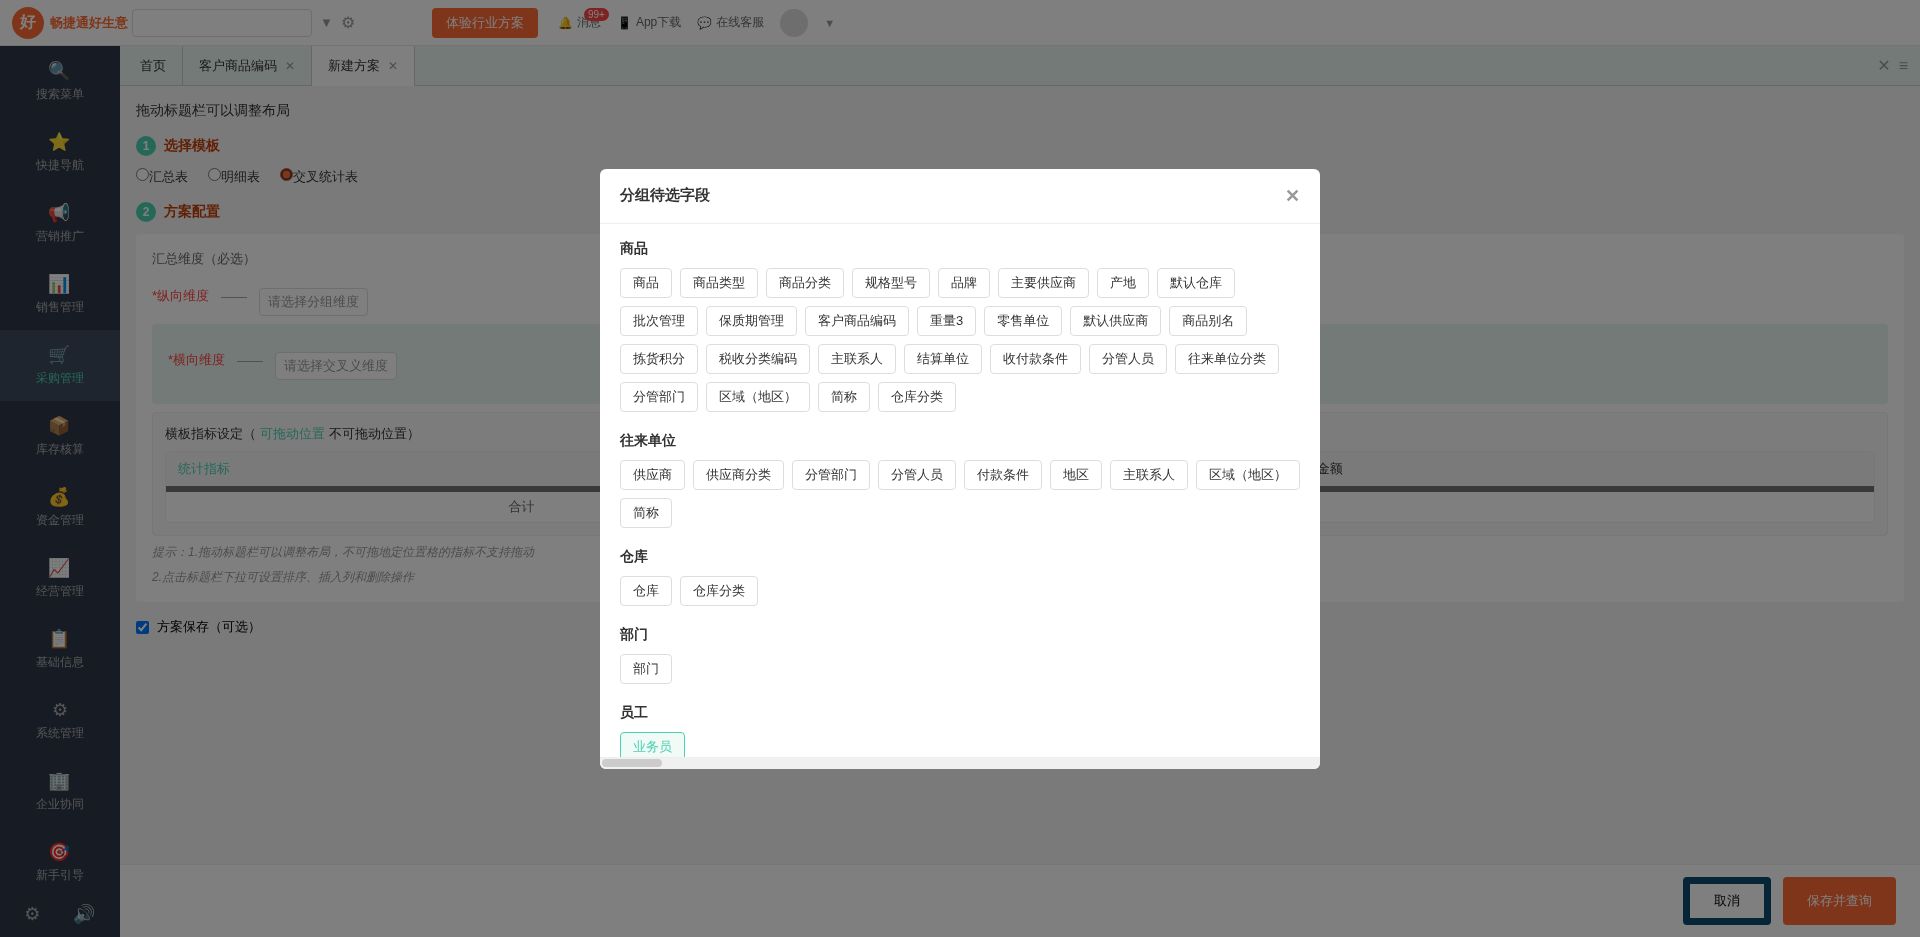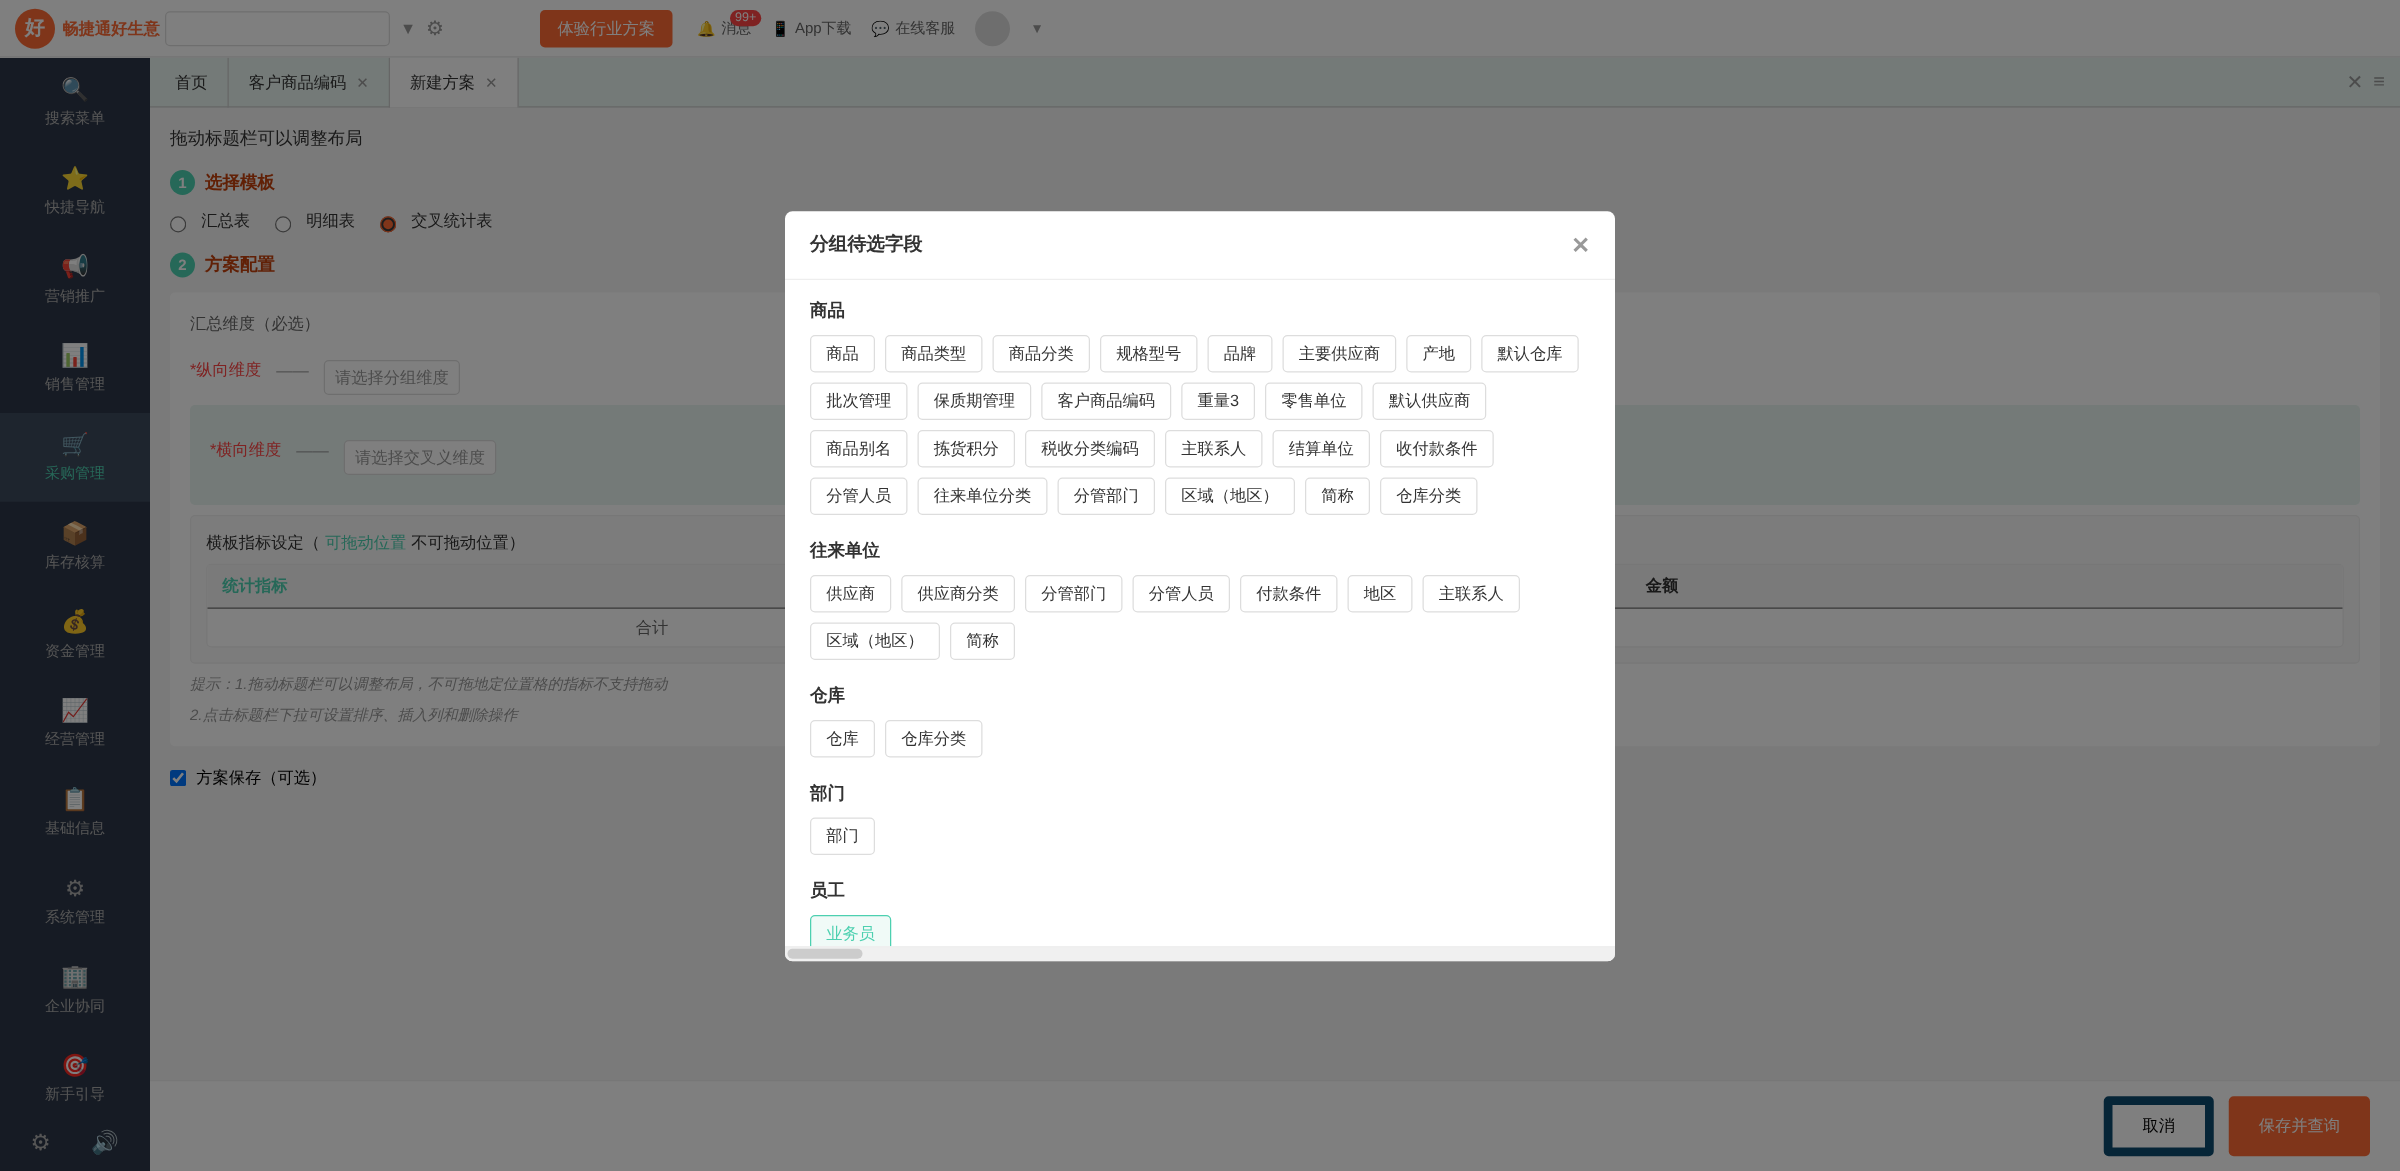--- a/index.html
+++ b/index.html
@@ -103,38 +103,38 @@
       display: flex; align-items: center; gap: 8px; margin-bottom: 12px;
     }
     .step-badge {
       width: 20px; height: 20px; background: #4dd0b0; color: white;
       border-radius: 50%; display: flex; align-items: center; justify-content: center;
       font-size: 12px; font-weight: bold;
     }
     .step-title { font-size: 14px; color: #c2410c; font-weight: bold; }
 
     .template-options { display: flex; gap: 20px; align-items: center; }
-    .radio-option { display: flex; align-items: flex-end; gap: 12px; cursor: pointer; font-size: 13px; color: #333; }
+    .radio-option { display: flex; align-items: flex-start; gap: 0; cursor: pointer; font-size: 13px; color: #333; }
     .radio-option input { accent-color: #ff6b35; }
 
     .config-card {
       background: white; border-radius: 4px; padding: 16px; margin-bottom: 12px;
     }
     .config-label { color: #666; font-size: 13px; margin-bottom: 8px; }
     .dimension-row { display: flex; align-items: center; gap: 12px; margin-bottom: 8px; }
     .dimension-label { color: #333; font-size: 13px; }
     .dimension-arrow { color: #999; }
     .dimension-select {
       border: 1px solid #ddd; padding: 4px 8px; border-radius: 4px;
       color: #999; font-size: 13px; background: white; cursor: pointer; margin-top: 12px;
     }
 
     .indicator-section { background: #f9f9f9; border: 1px solid #eee; border-radius: 4px; padding: 12px; }
     .indicator-table { background: white; border: 1px solid #eee; border-radius: 4px; }
-    .indicator-thead { display: flex; background: #f5f5f5; border-bottom: 1px solid #737373; font-weight: bold; }
+    .indicator-thead { display: flex; background: #f5f5f5; border-bottom: 6px solid #737373; }
     .indicator-th { padding: 8px 12px; font-size: 13px; color: #333; }
     .indicator-th.has-dropdown { display: flex; align-items: center; gap: 4px; }
     .indicator-td { padding: 6px 12px; font-size: 13px; color: #666; flex: 1; }
 
     .hint-text { color: #999; font-size: 12px; margin-top: 8px; font-style: italic; }
 
     .save-option { display: flex; align-items: center; gap: 8px; margin: 16px 0 8px; }
     .scheme-input { border: 1px solid #ddd; padding: 4px 8px; border-radius: 4px; font-size: 13px; width: 160px; }
 
     .footer-btns {
@@ -146,21 +146,21 @@
     .btn-save-query { padding: 8px 24px; background: #ff6b35; color: white; border: none; border-radius: 4px; cursor: pointer; font-size: 13px; }
 
     
     .modal-overlay {
       position: fixed; top: 0; left: 0; right: 0; bottom: 0;
       background: rgba(0,0,0,0.5); z-index: 1000;
       display: flex; align-items: center; justify-content: center;
     }
     .modal {
       background: white; border-radius: 6px;
-      width: 664px; max-height: 600px;
+      width: 720px; max-height: 600px;
       display: flex; flex-direction: column;
       overflow: hidden;
     }
     .modal-header {
       display: flex; align-items: center; justify-content: space-between;
       padding: 16px 20px; border-bottom: 1px solid #eee;
       font-size: 15px; font-weight: bold; color: #333;
       flex-shrink: 0;
     }
     .modal-close { cursor: pointer; color: #999; font-size: 18px; }

